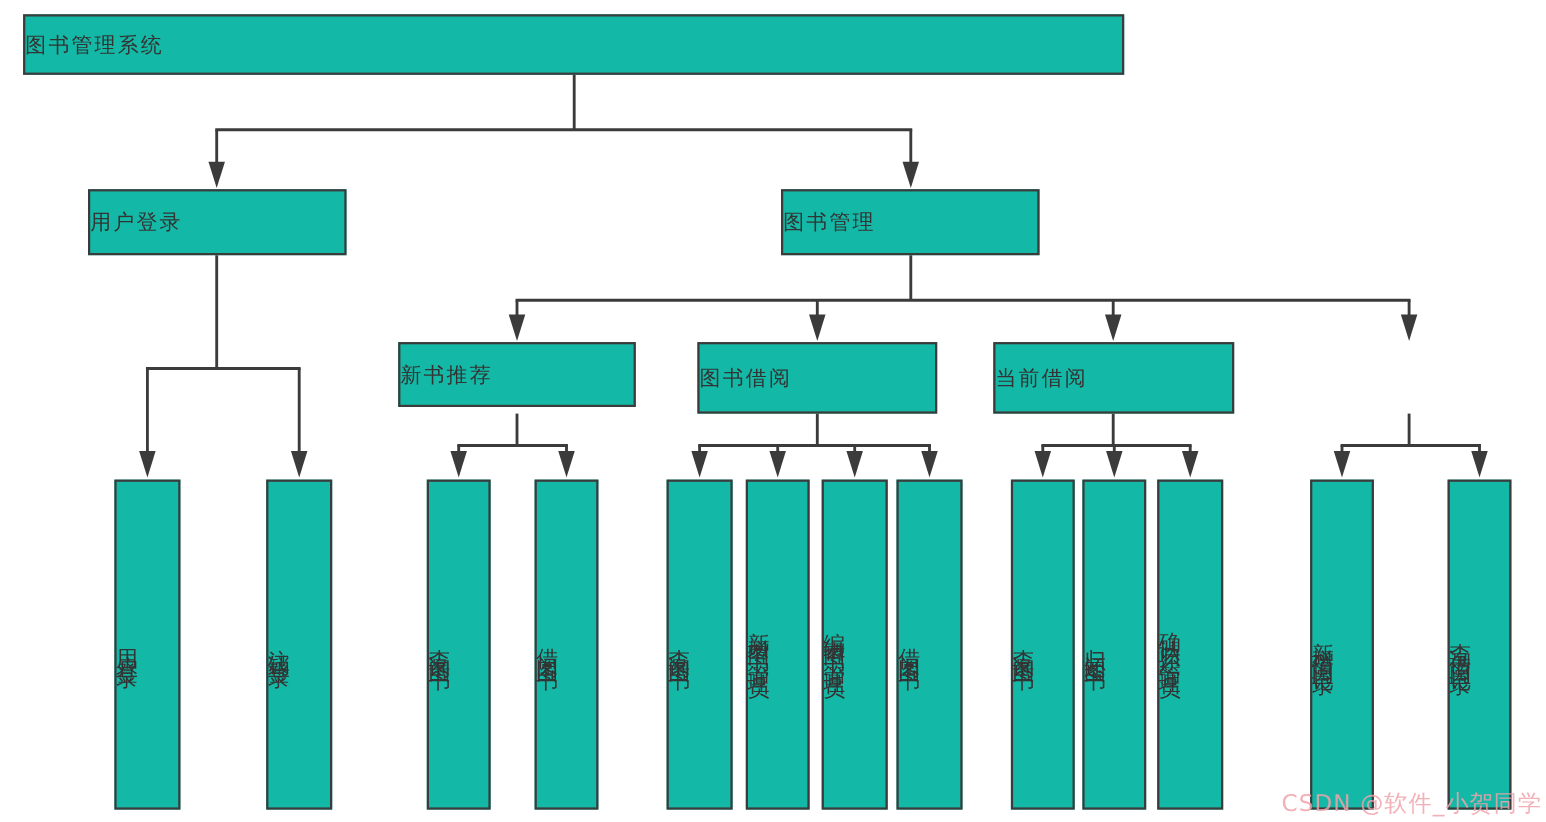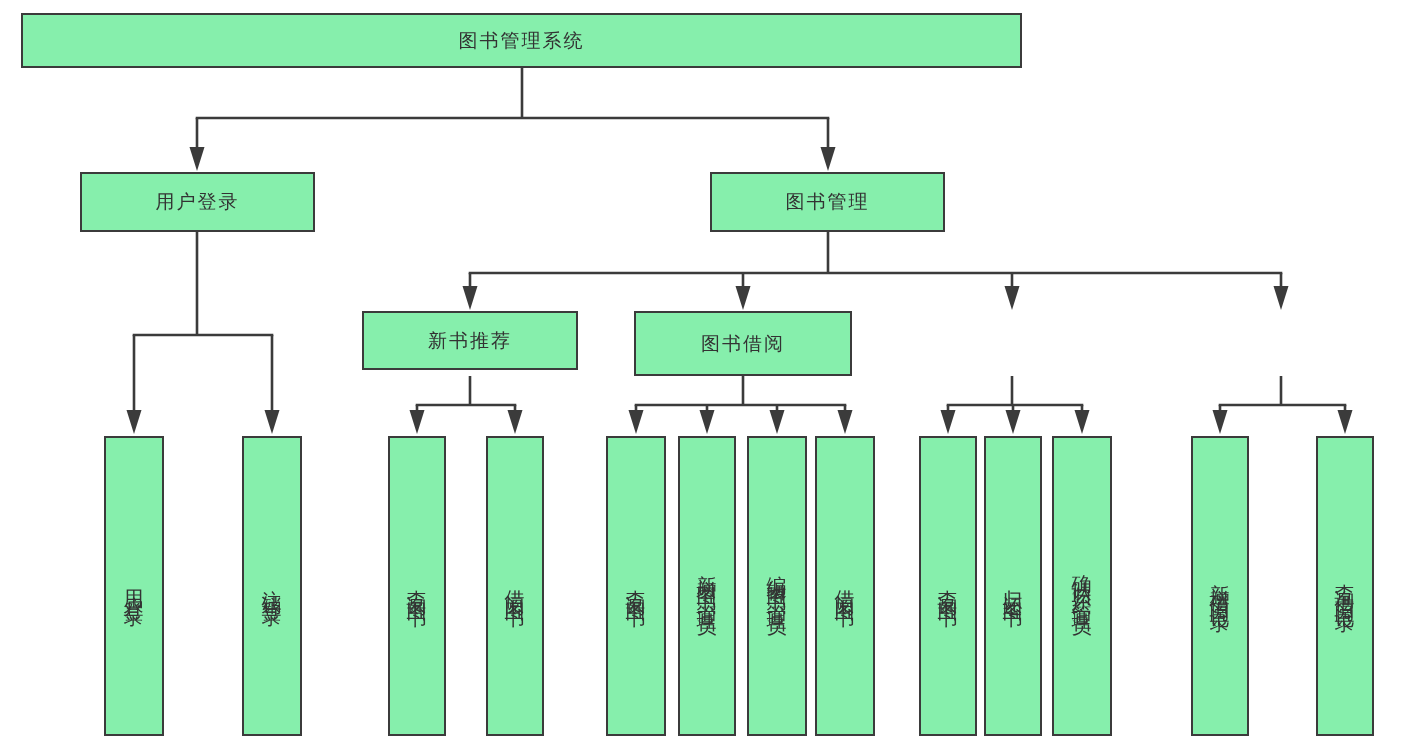--- a/index.html
+++ b/index.html
@@ -10,23 +10,23 @@
     overflow:hidden;
     font-family:"DejaVu Sans","Liberation Sans",sans-serif;
     color:#333333;
   }
   #wires{
     position:absolute;left:0;top:0;z-index:1;pointer-events:none;
   }
   .box{
     position:absolute;
     box-sizing:border-box;
-    background:#86efac;
+    background:#14b8a6;
     border:2.5px solid #3b3b3b;
-    display:flex;align-items:center;justify-content:center;
+    display:flex;align-items:center;justify-content:flex-start;
     z-index:2;
   }
   .box.h span{
     font-size:19px;
     letter-spacing:2px;
     white-space:nowrap;
     color:#333333;
   }
   .box.leaf span{
     writing-mode:vertical-rl;
@@ -116,20 +116,23 @@
   <div class="box h" style="left:710px;top:172px;width:235px;height:60px">
     <span>图书管理</span>
   </div>
 
   <div class="box h" style="left:362px;top:311px;width:216px;height:59px">
     <span>新书推荐</span>
   </div>
   <div class="box h" style="left:634px;top:311px;width:218px;height:65px">
     <span>图书借阅</span>
   </div>
+  <div class="box h" style="left:903px;top:311px;width:219px;height:65px">
+    <span>当前借阅</span>
+  </div>
 
   <div class="box leaf" style="left:104px;top:436px;width:60px;height:300px">
     <span>用户登录</span>
   </div>
   <div class="box leaf" style="left:242px;top:436px;width:60px;height:300px">
     <span>注销登录</span>
   </div>
 
   <div class="box leaf" style="left:388px;top:436px;width:58px;height:300px">
     <span>查询图书</span>
@@ -161,13 +164,14 @@
     <span>确认归还（管理员）</span>
   </div>
 
   <div class="box leaf" style="left:1191px;top:436px;width:58px;height:300px">
     <span>新增借阅记录</span>
   </div>
   <div class="box leaf" style="left:1316px;top:436px;width:58px;height:300px">
     <span>查询借阅记录</span>
   </div>
 
+  <div id="watermark">CSDN @软件_小贺同学</div>
 </div>
 
 </body></html>

